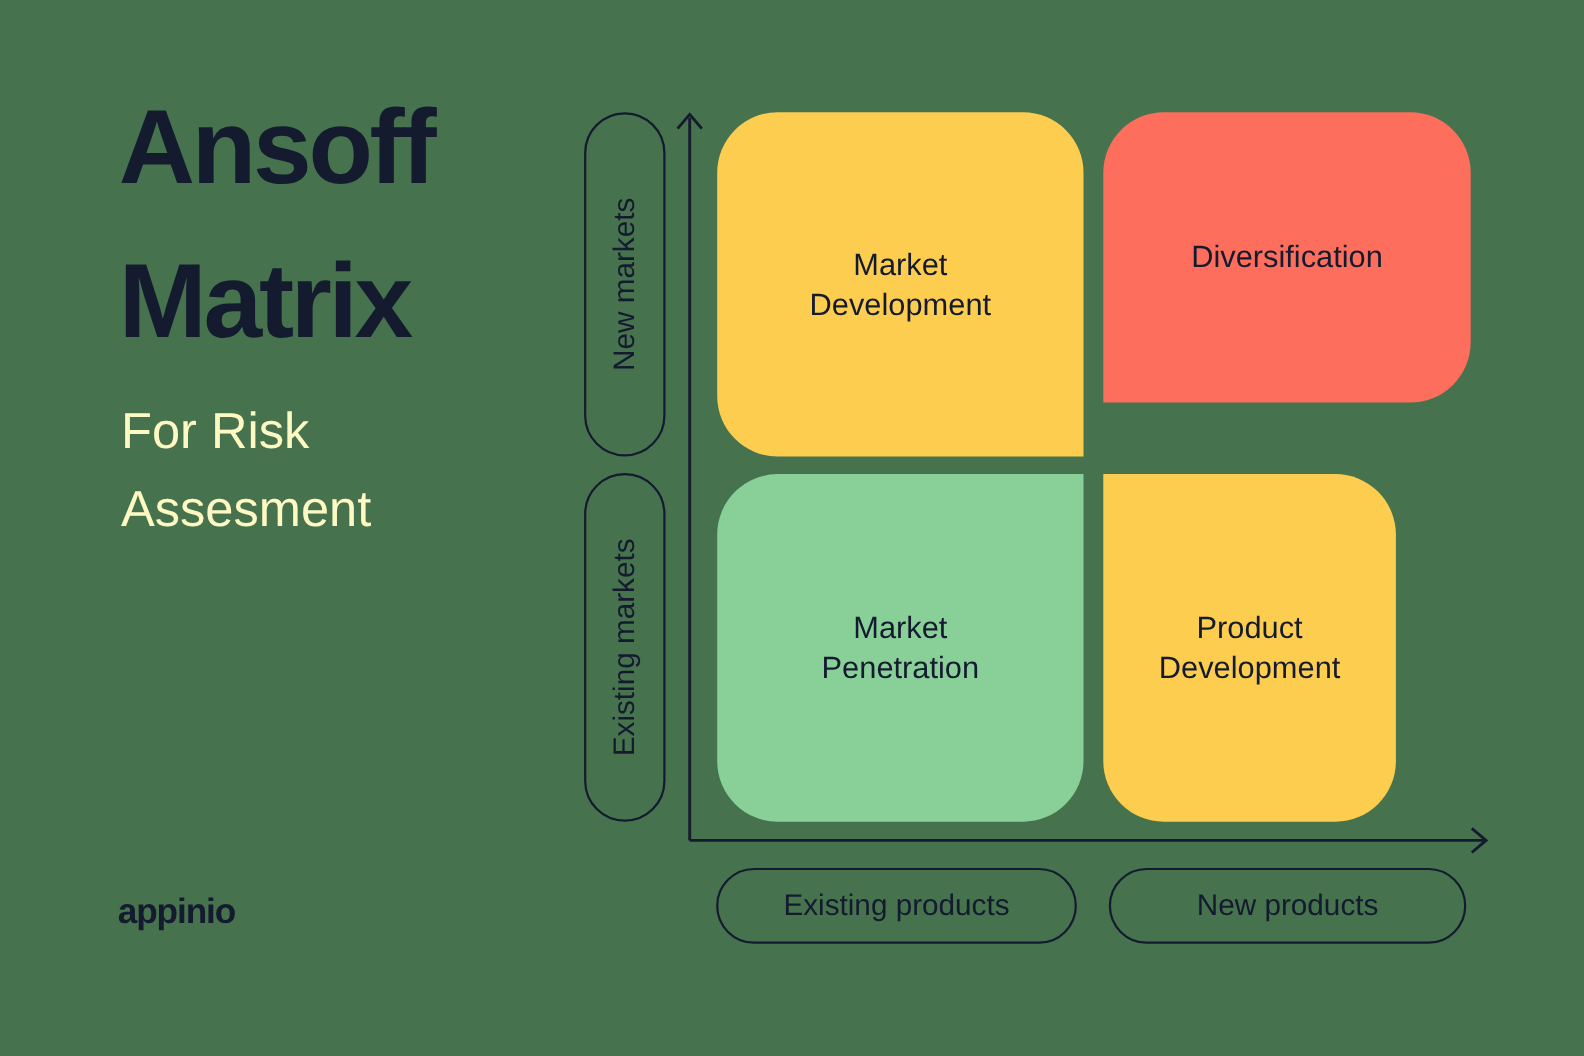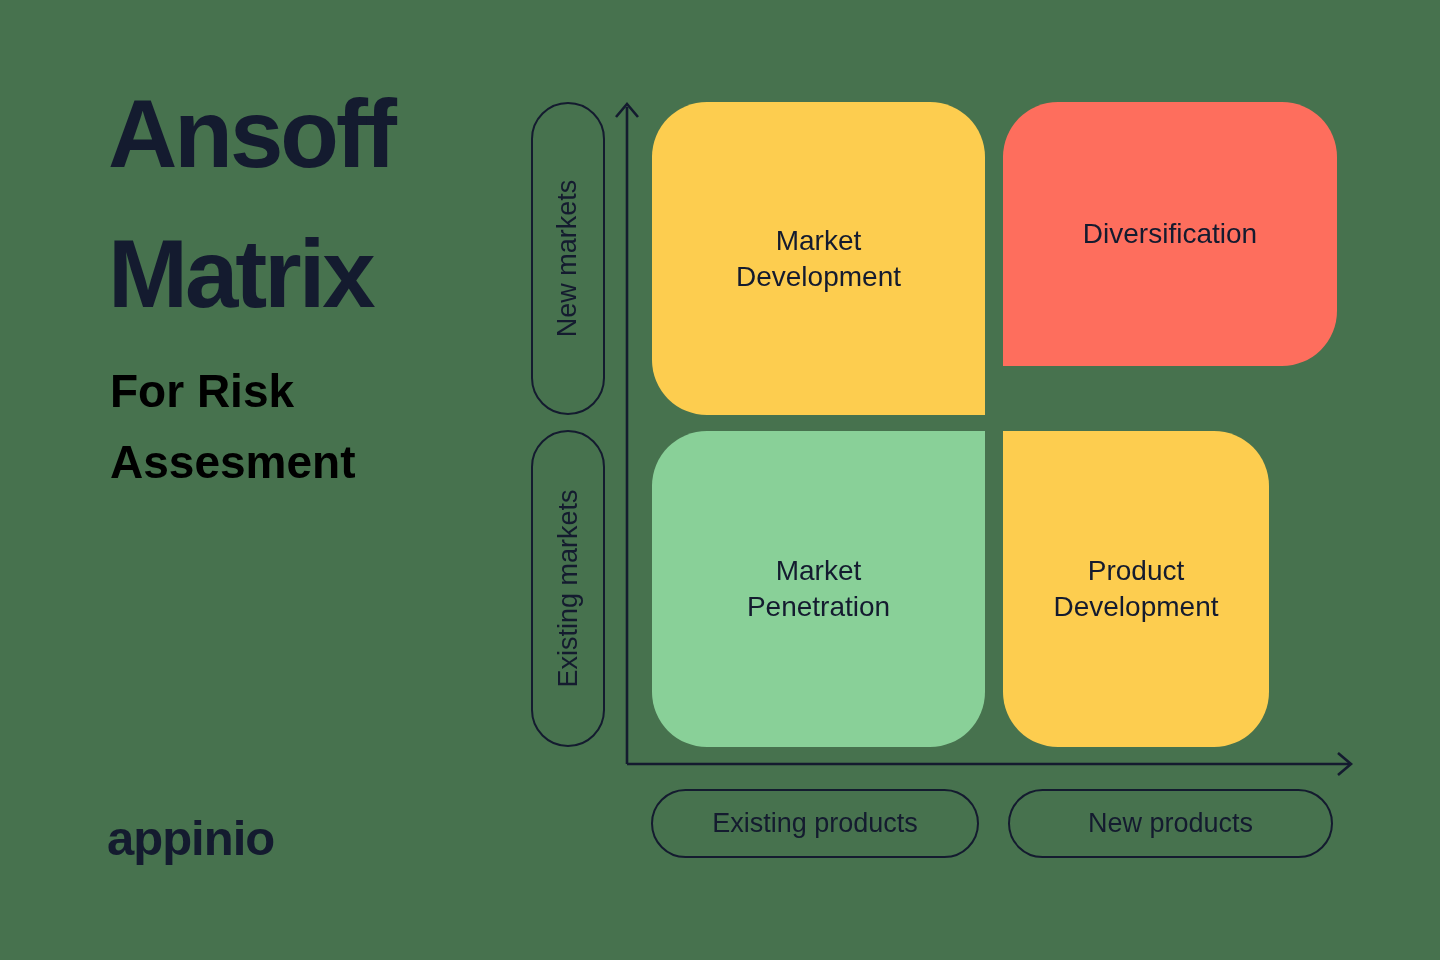--- a/index.html
+++ b/index.html
@@ -28,30 +28,30 @@
     line-height: 140px;
     letter-spacing: -3px;
     white-space: pre-line;
     color: #141B2F;
   }
   .subtitle {
     position: absolute;
     left: 110px;
     top: 356px;
     font-size: 46px;
-    font-weight: 700;
+    font-weight: 400;
     line-height: 71px;
     white-space: pre-line;
-    color: #000000;
+    color: #fef9c3;
   }
   .logo {
     position: absolute;
     left: 107px;
     top: 810px;
-    font-size: 49px;
+    font-size: 32px;
     font-weight: 700;
     letter-spacing: -1px;
     color: #141B2F;
   }
 
   
   .axes {
     position: absolute;
     left: 0;
     top: 0;

